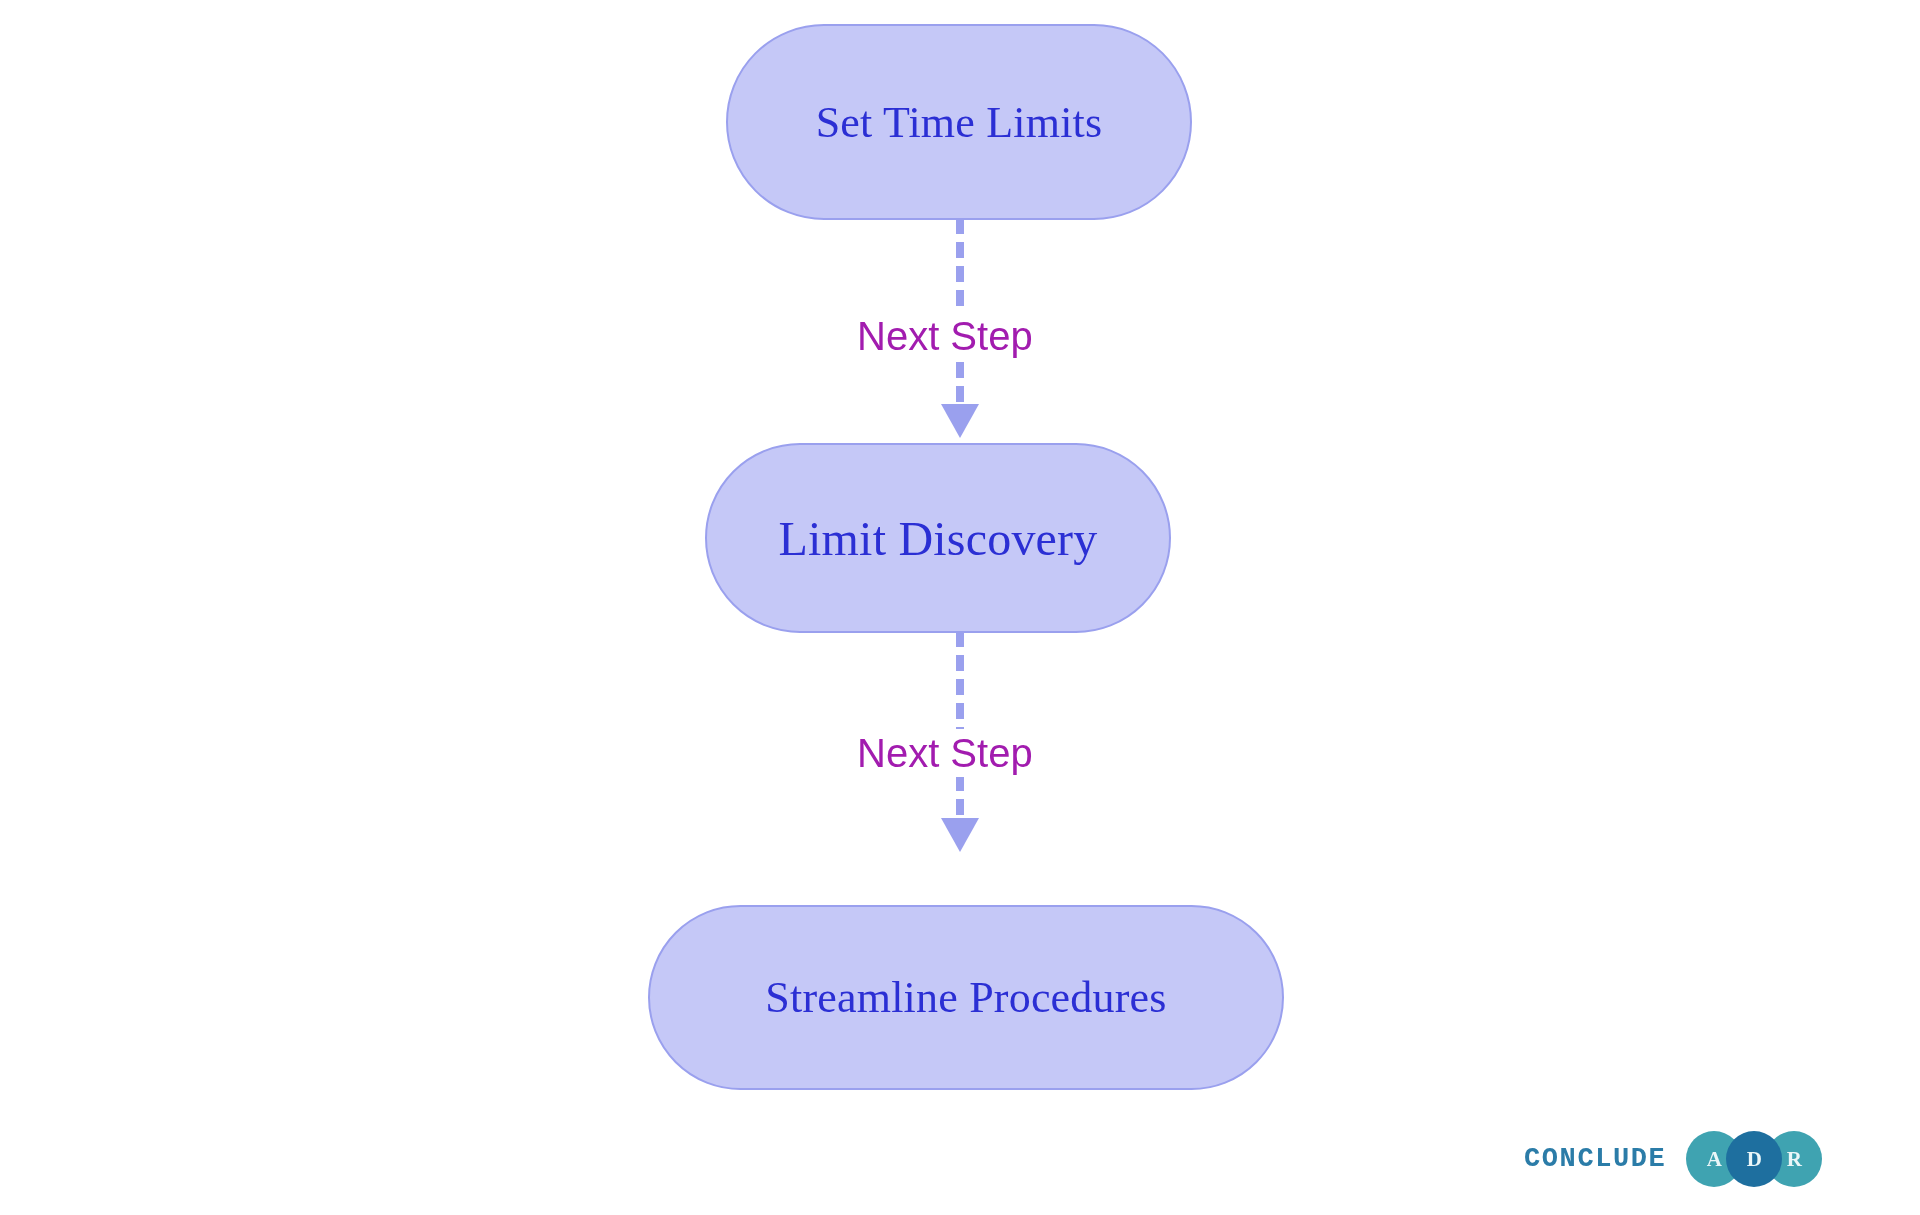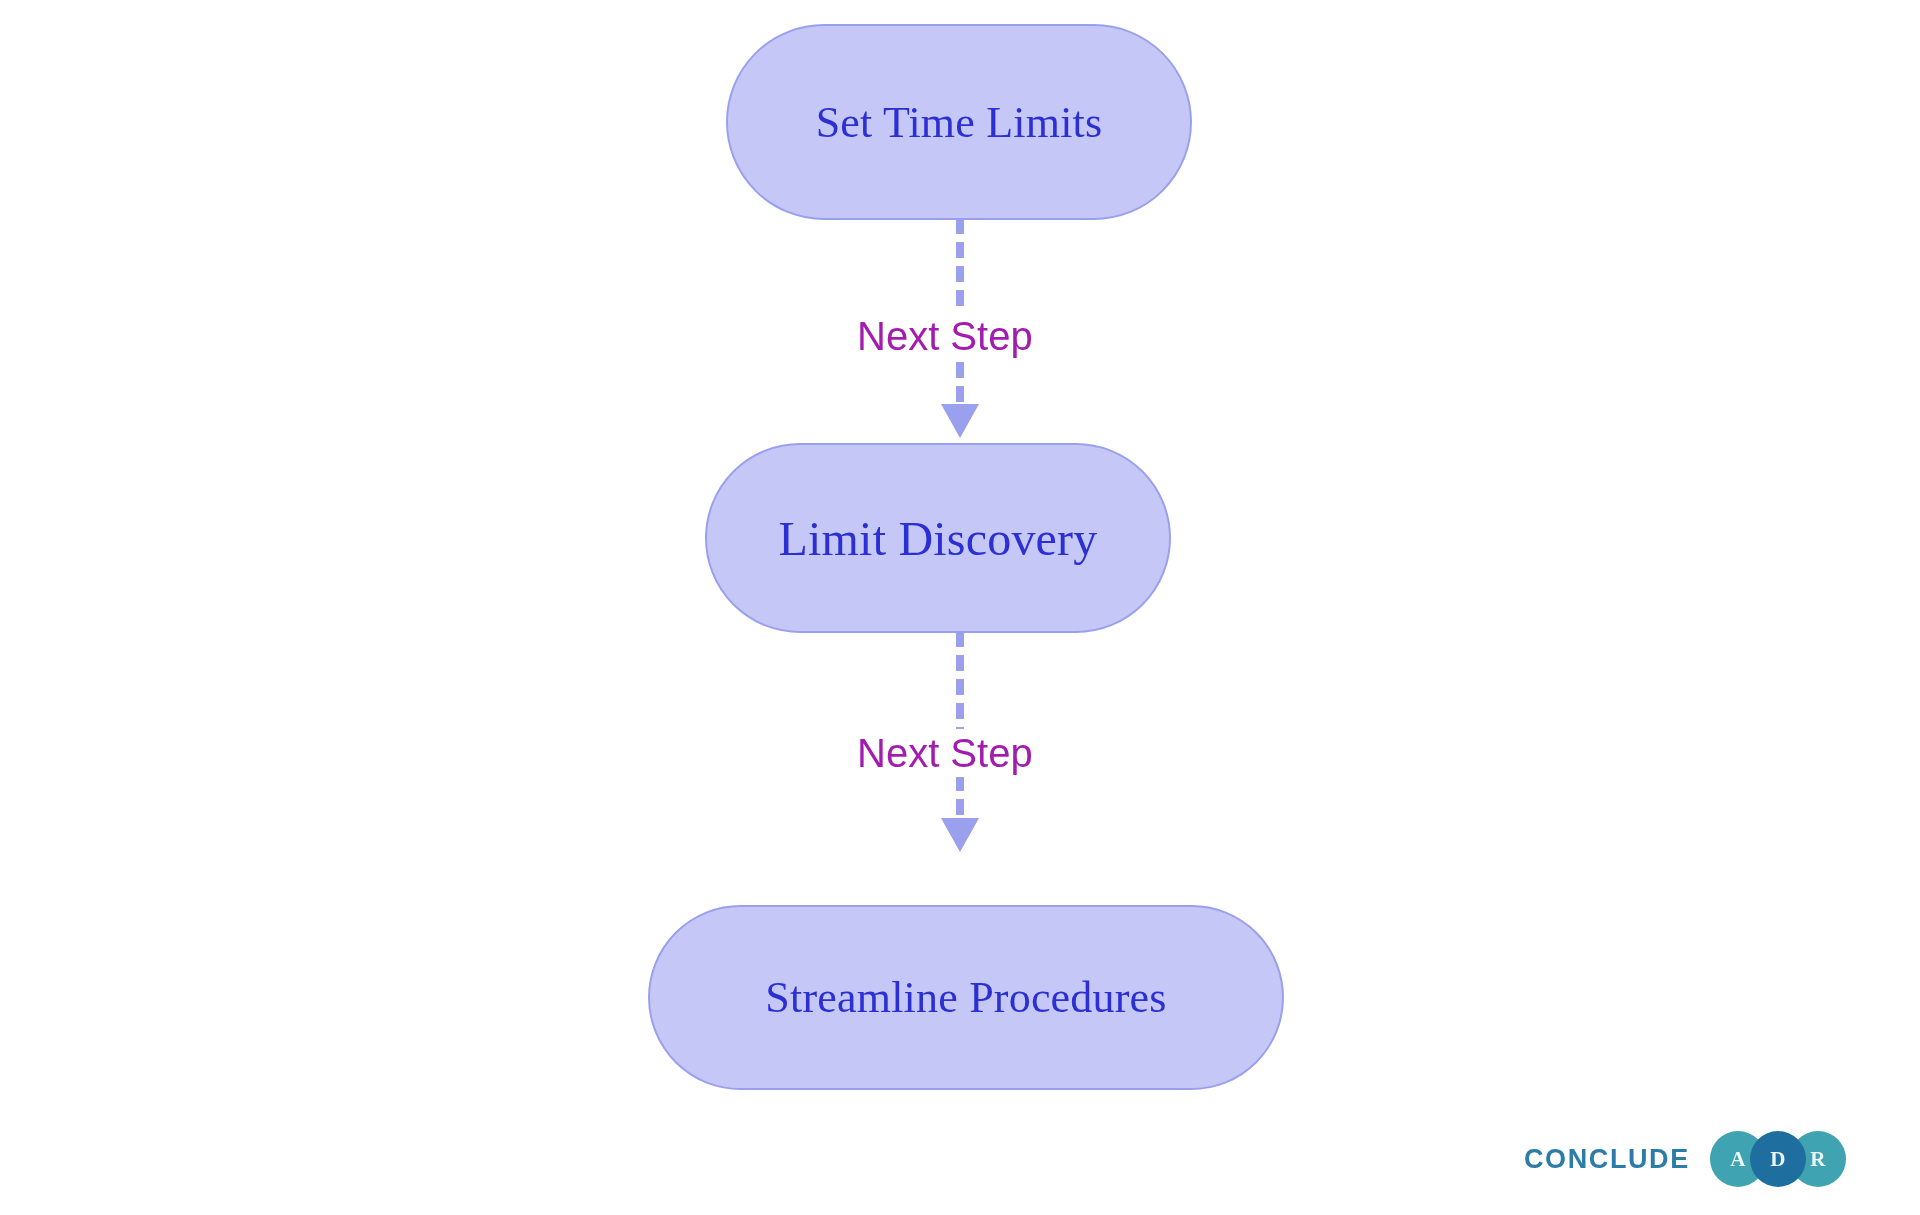--- a/index.html
+++ b/index.html
@@ -138,21 +138,21 @@
   #brand-logo {
     position: absolute;
     left: 1524px;
     top: 1131px;
     height: 56px;
     display: flex;
     align-items: center;
     z-index: 5;
   }
   #brand-wordmark {
-    font-family: Liberation Sans, sans-serif;
+    font-family: Liberation Mono, monospace;
     font-weight: 700;
     font-size: 27px;
     letter-spacing: 1.6px;
     color: #2B7CA8;
     line-height: 1;
     margin-right: 20px;
   }
   #brand-circles {
     position: relative;
     width: 136px;

